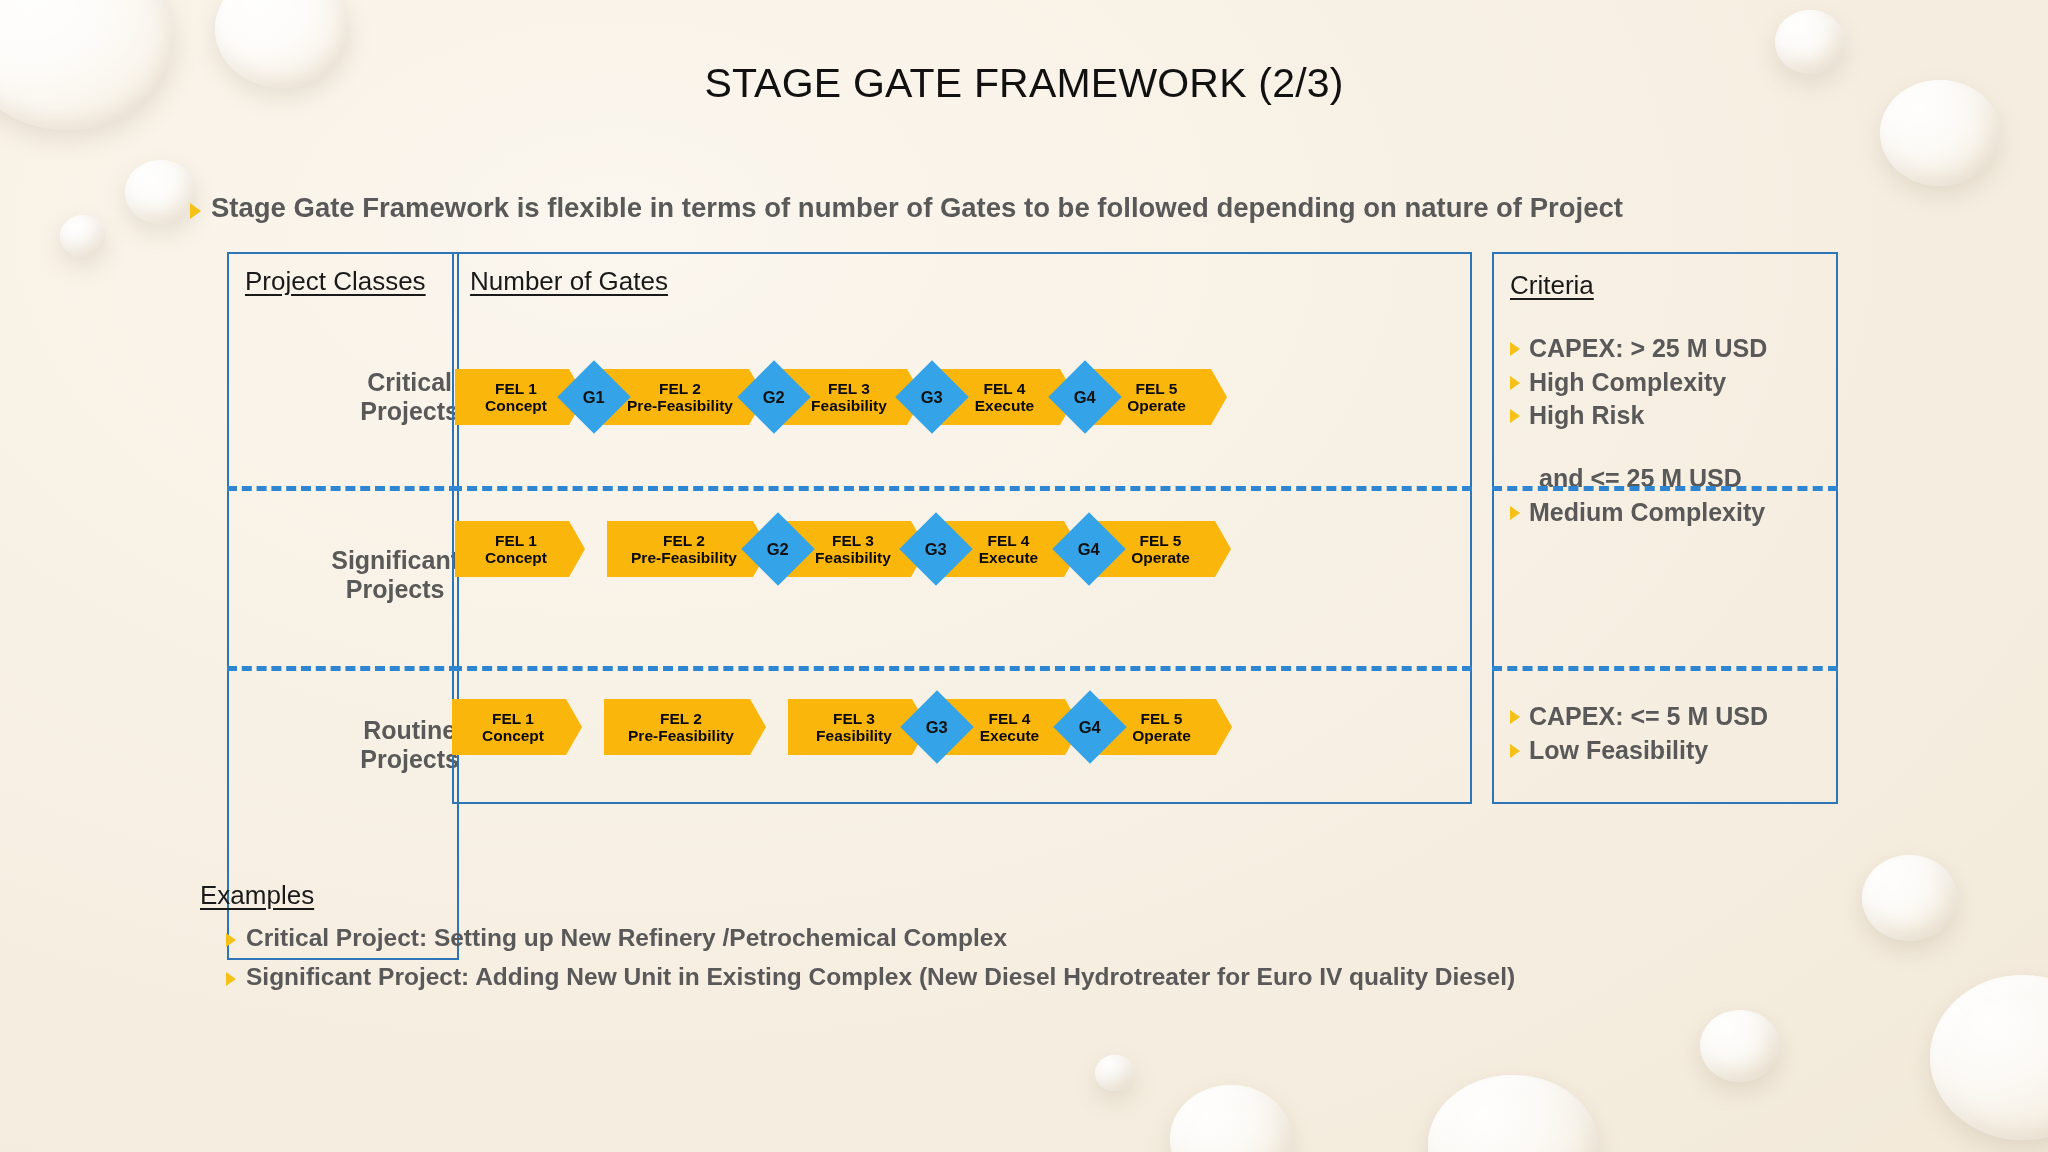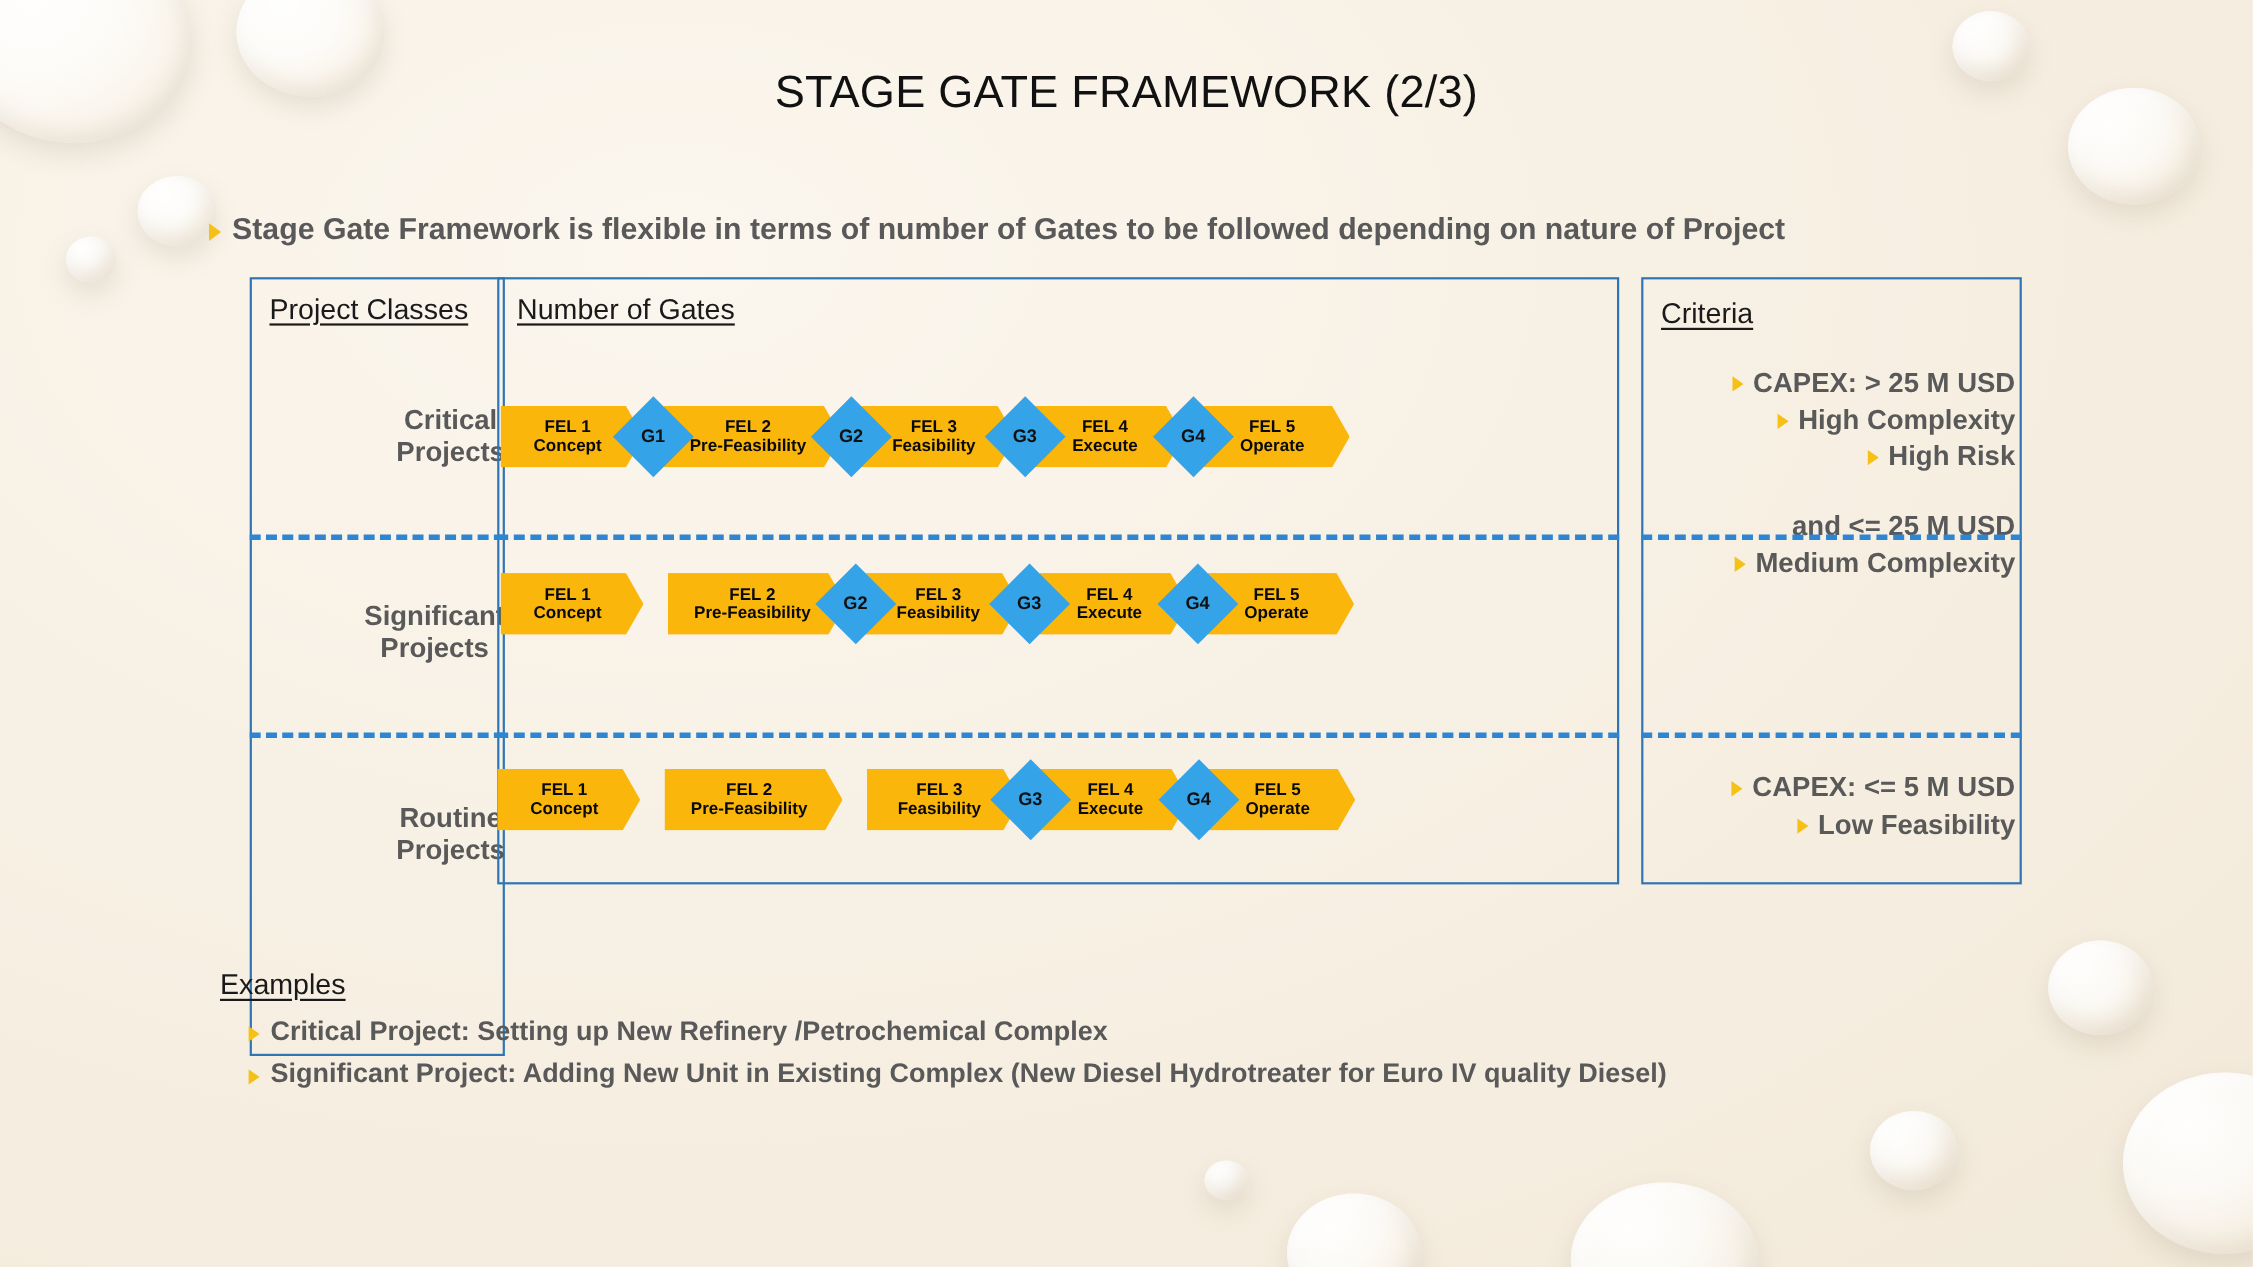--- a/index.html
+++ b/index.html
@@ -135,21 +135,20 @@
   }
   .spacer { flex: 0 0 auto; height: 1px; }
 
   
   .crit-block { position: absolute; left: 18px; right: 6px; }
   .crit-line {
     display: flex; align-items: flex-start; gap: 9px;
     font-size: 25px; font-weight: bold; line-height: 1.34;
     color: #595959;
     white-space: nowrap;
-    justify-content: flex-end;
   }
   .crit-line.cont { padding-left: 29px; }
 
   
   #examples { position: absolute; left: 200px; top: 880px; z-index: 3; }
   .ex-title {
     font-size: 26px; color: #1A1A1A; font-weight: normal;
     text-decoration: underline; text-underline-offset: 4px;
     margin-bottom: 12px;
   }
@@ -197,21 +196,21 @@
   <div class="divider" style="top:234px;"></div>
 
   <div class="class-row" style="top:238px; height:170px;padding-left:19px;">
     <div>
       <div>Significant</div>
       <div>Projects</div>
     </div>
   </div>
   <div class="divider" style="top:414px;"></div>
 
-  <div class="class-row" style="top:440px; height:134px;">
+  <div class="class-row" style="top:426px; height:134px;">
     <div>
       <div>Routine</div>
       <div>Projects</div>
     </div>
   </div>
 </div>
 
 <div class="frame" id="col-gates">
   <div class="box"></div>
   <div class="col-header">Number of Gates</div>

